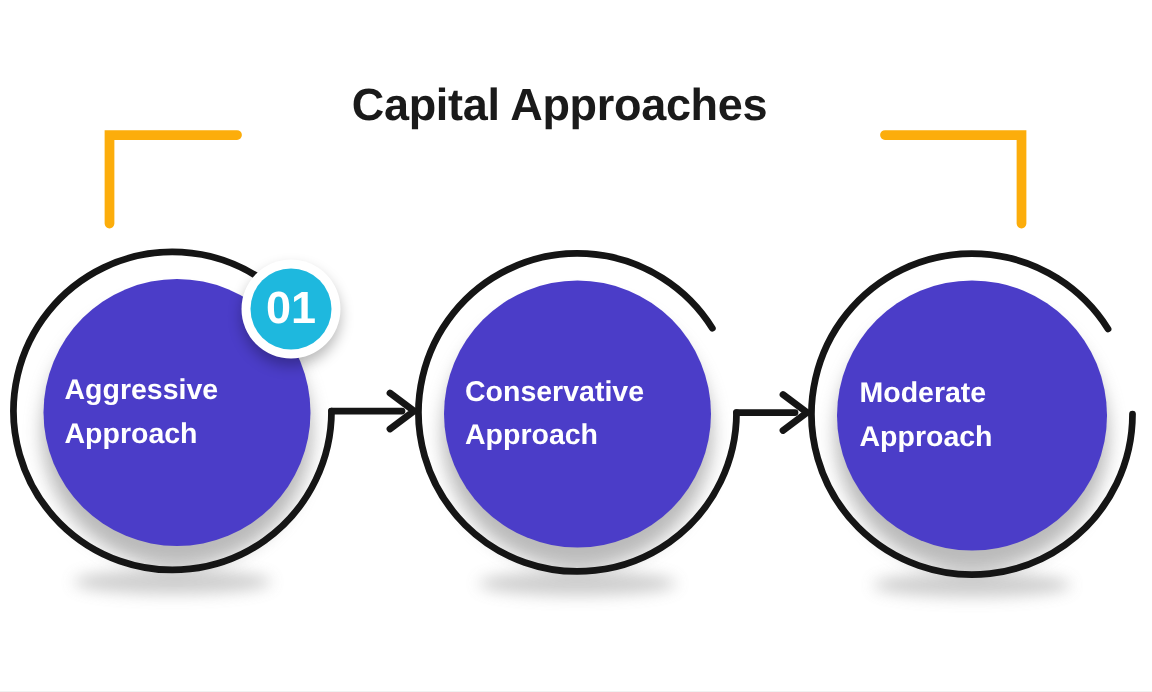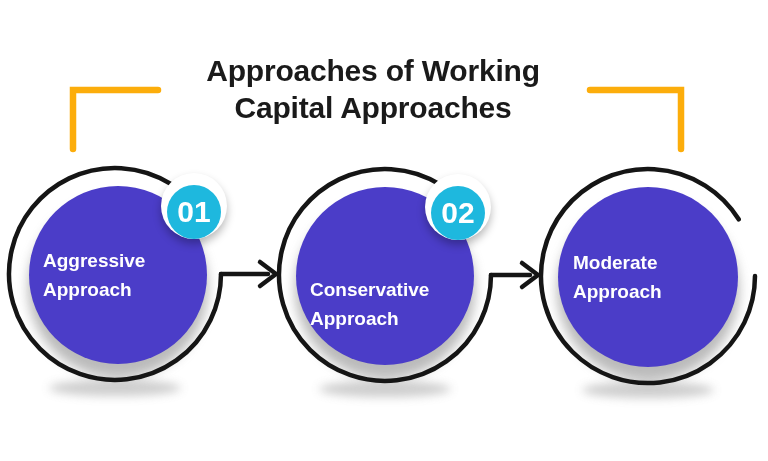--- a/index.html
+++ b/index.html
@@ -28,28 +28,28 @@
     color:var(--title_text,#1A1A1A);letter-spacing:-0.2px;
   }
 
   
   .step-label{
     position:absolute;width:150px;
     color:var(--circle_text,#FFFFFF);font-weight:700;
     font-size:19px;line-height:29px;
   }
   .step-label.s1{left:43px;top:246px;}
-  .step-label.s2{left:310px;top:247px;margin-top:28px;}
+  .step-label.s2{left:310px;top:247px;}
   .step-label.s3{left:573px;top:248px;}
 
   
   .badge{
     position:absolute;width:66px;height:66px;border-radius:50%;
     background:#ffffff;box-shadow:0 5px 9px rgba(0,0,0,.28);
-    display:flex;align-items:flex-end;justify-content:center;
+    display:flex;align-items:center;justify-content:center;
   }
   .badge.b1{left:161px;top:173px;}
   .badge.b2{left:425px;top:174px;}
   .badge.b3{left:689px;top:173px;}
   .badge-num{
     width:54px;height:54px;border-radius:50%;
     background:var(--badge_fill,#1EB8DE);
     color:var(--circle_text,#FFFFFF);
     font-weight:700;font-size:30px;
     display:flex;align-items:center;justify-content:center;
@@ -89,28 +89,24 @@
     <path class="arrow-head" d="M260 262 L276 274 L260 286"></path>
     <path class="arrow-line" d="M491 275 L530 275"></path>
     <path class="arrow-head" d="M522 263 L538 275 L522 287"></path>
 
     <circle class="step-fill" cx="118" cy="275" r="89"></circle>
     <circle class="step-fill" cx="385" cy="276" r="89"></circle>
     <circle class="step-fill" cx="648" cy="277" r="90"></circle>
   </svg>
 
   <div class="title">
-    <div>Approaches of Working</div>
     <div>Capital Approaches</div>
   </div>
 
   <div class="step-label s1">Aggressive Approach</div>
   <div class="step-label s2">Conservative Approach</div>
   <div class="step-label s3">Moderate Approach</div>
 
   <div class="badge b1">
     <div class="badge-num">01</div>
   </div>
-  <div class="badge b2">
-    <div class="badge-num">02</div>
-  </div>
 
 </div>
 
 </body></html>

